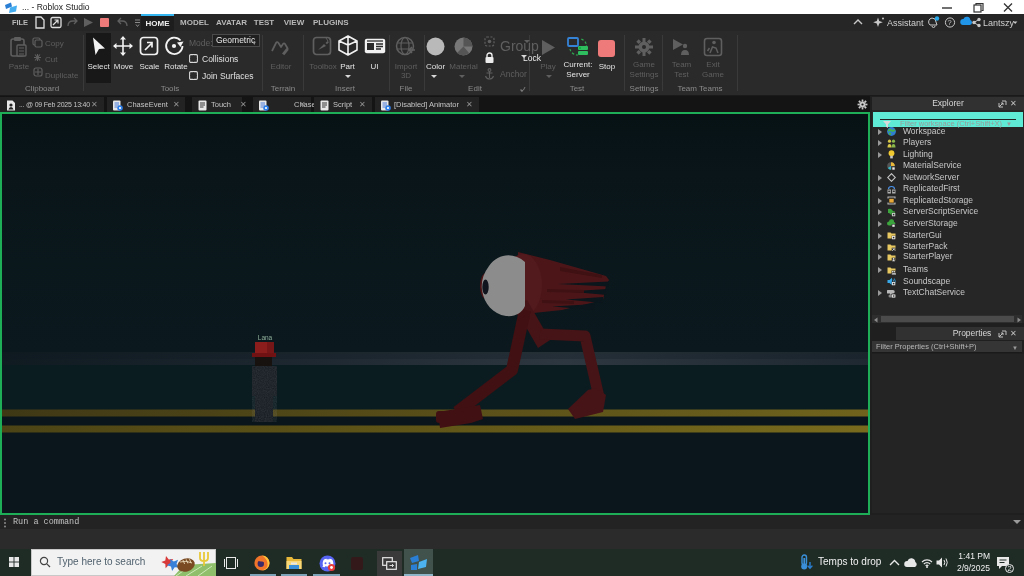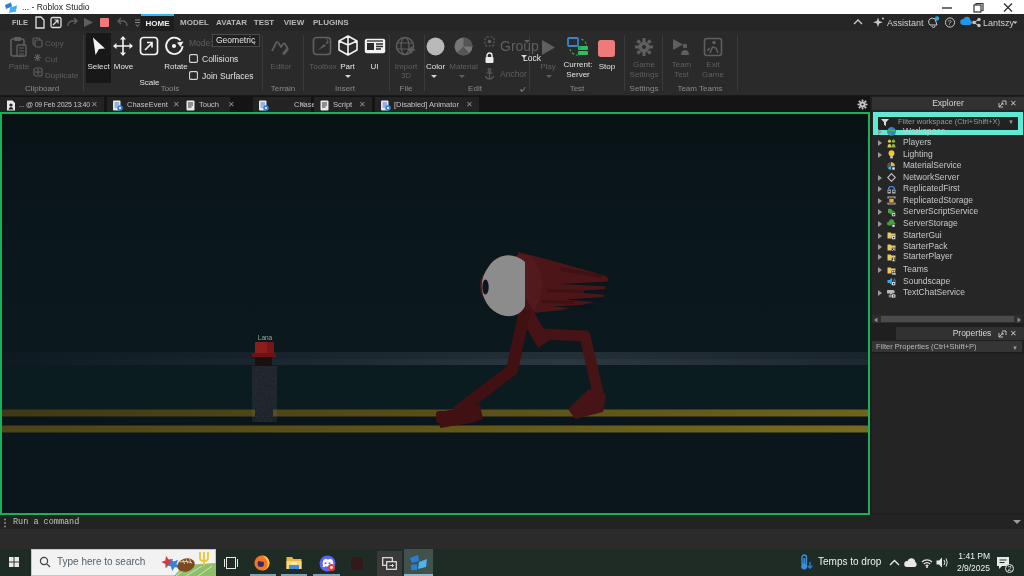--- a/index.html
+++ b/index.html
@@ -28,21 +28,21 @@
 .dtab { position:absolute; top:97px; height:15px; background:#232323; color:#c4c4c4; font-size:7.5px; line-height:15px; }
 .dtab .x { color:#909090; font-size:8px; }
 
 
 #viewport { left:0; top:112px; width:870px; height:403px; background:#0c1820; border:2px solid #1fae58; }
 
 
 #rightpanel { left:870px; top:96px; width:154px; height:419px; background:#1f1f1f; }
 .phead { position:absolute; left:872px; width:152px; height:13px; background:#313131; color:#d8d8d8; font-size:8.5px; text-align:center; line-height:13px; }
 .pbody { position:absolute; left:872px; width:152px; background:#262626; }
-.filterrow { position:absolute; left:3px; width:150px; height:23px; background:#222222; border:5px solid #5eead4; color:#9a9a9a; font-size:7.5px; line-height:10px; }
+.filterrow { position:absolute; left:3px; width:150px; height:15px; background:#222222; border:7px solid #5eead4; color:#9a9a9a; font-size:7.5px; line-height:10px; }
 .trow { position:absolute; left:0px; width:152px; height:11.6px; color:#c8c8c8; font-size:8.5px; line-height:11.6px; }
 .arr { position:absolute; left:8px; top:3px; width:0; height:0; border-left:4px solid #9a9a9a; border-top:3px solid transparent; border-bottom:3px solid transparent; }
 .ticon { position:absolute; left:17px; top:1.5px; width:9px; height:9px; }
 .tlabel { position:absolute; left:33px; }
 
 
 #cmdbar { left:0; top:515px; width:1024px; height:14px; background:#232323; }
 #cmdtext { left:13px; top:517px; font-family:"Liberation Mono", monospace; font-size:8.5px; color:#c0c0c0; }
 #strip { left:0; top:529px; width:1024px; height:20px; background:#2b2b2b; }
 #taskbar { left:0; top:549px; width:1024px; height:27px; background:#1f2c26; }
@@ -146,21 +146,21 @@
 <div class="biglabel" style="left:84px;top:62px;width:29px;">Select</div>
 <svg class="abs" style="left:113px;top:36px" width="20" height="20" viewBox="0 0 20 20">
   <path d="M10,1 v18 M1,10 h18" stroke="#f2f2f2" stroke-width="1.6"></path>
   <path d="M10,0 l-3,3.5 h6 z M10,20 l-3,-3.5 h6 z M0,10 l3.5,-3 v6 z M20,10 l-3.5,-3 v6 z" fill="#f2f2f2"></path>
 </svg>
 <div class="biglabel" style="left:111px;top:62px;width:25px;">Move</div>
 <svg class="abs" style="left:139px;top:36px" width="20" height="20" viewBox="0 0 20 20">
   <rect x="1.5" y="1.5" width="17" height="17" rx="3" fill="none" stroke="#f2f2f2" stroke-width="1.7"></rect>
   <path d="M6,14 L13,7 m0,4.5 V6.5 h-5" stroke="#f2f2f2" stroke-width="1.7" fill="none"></path>
 </svg>
-<div class="biglabel" style="left:136px;top:62px;width:27px;margin-top:16px;">Scale</div>
+<div class="biglabel" style="left:136px;top:62px;width:27px;">Scale</div>
 <svg class="abs" style="left:164px;top:36px" width="20" height="20" viewBox="0 0 20 20">
   <path d="M16.5,4.5 a8.2,8.2 0 1 0 2,5.5" fill="none" stroke="#f2f2f2" stroke-width="1.8"></path>
   <path d="M13,6.5 l6.5,-1 l-3,5.5 z" fill="#f2f2f2"></path>
   <circle cx="10" cy="10" r="2.1" fill="#f2f2f2"></circle>
 </svg>
 <div class="biglabel" style="left:159px;top:62px;width:34px;">Rotate</div>
 <div class="abs dis" style="left:189px;top:38px;font-size:8.5px;">Mode:</div>
 <div class="abs" style="left:212px;top:34px;width:48px;height:13px;background:#202020;border:1px solid #4a4a4a;color:#e8e8e8;font-size:8.5px;line-height:11px;padding-left:3px;">Geometric<span style="position:absolute;right:2px;top:3px;color:#9a9a9a;font-size:5.5px;">▼</span></div>
 <svg class="abs" style="left:189px;top:54px" width="9" height="9" viewBox="0 0 9 9">
     <rect x="0.6" y="0.6" width="7.8" height="7.8" rx="1.2" fill="none" stroke="#d8d8d8" stroke-width="1.1"></rect>
@@ -322,21 +322,21 @@
 <div class="dtab" style="left:107px;width:78px;">
   <svg style="position:absolute;left:5px;top:2.5px" width="11" height="11" viewBox="0 0 11 11">
       <rect x="1" y="0.5" width="7.5" height="10" rx="1" fill="#e8e8e8"></rect>
       <path d="M2.5,3 h4.5 M2.5,5 h4.5 M2.5,7 h3" stroke="#3a6fd8" stroke-width="0.9"></path>
       <circle cx="8" cy="8" r="2.8" fill="#2f7fe8"></circle>
       <rect x="7.2" y="7" width="1.6" height="2" fill="#fff"></rect>
     </svg>
   <span style="position:absolute;left:20px;">ChaseEvent</span>
   <span class="x" style="position:absolute;left:66px;">✕</span>
 </div>
-<div class="dtab" style="left:180px;width:50px;">
+<div class="dtab" style="left:192px;width:50px;">
   <svg style="position:absolute;left:6px;top:2.5px" width="9" height="11" viewBox="0 0 9 11">
       <rect x="0.5" y="0.5" width="8" height="10" rx="1" fill="#e8e8e8"></rect>
       <path d="M2,3 h5 M2,5 h5 M2,7 h3.5" stroke="#232323" stroke-width="0.9"></path>
     </svg>
   <span style="position:absolute;left:19px;">Touch</span>
   <span class="x" style="position:absolute;left:48px;">✕</span>
 </div>
 <div class="dtab" style="left:253px;width:58px;">
   <svg style="position:absolute;left:5px;top:2.5px" width="11" height="11" viewBox="0 0 11 11">
       <rect x="1" y="0.5" width="7.5" height="10" rx="1" fill="#e8e8e8"></rect>

